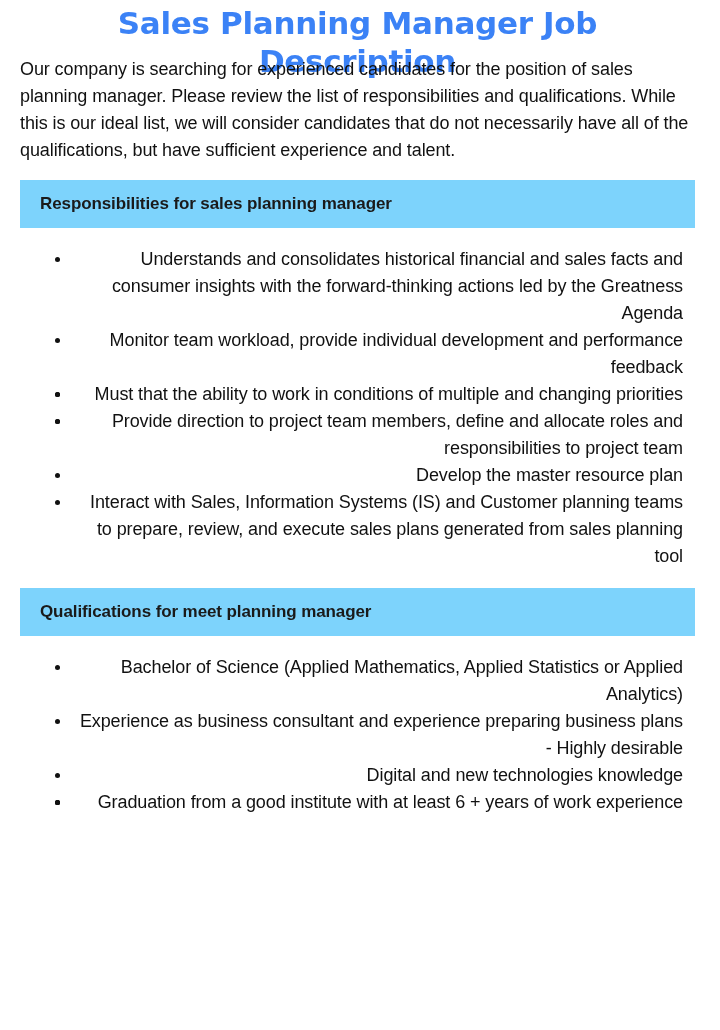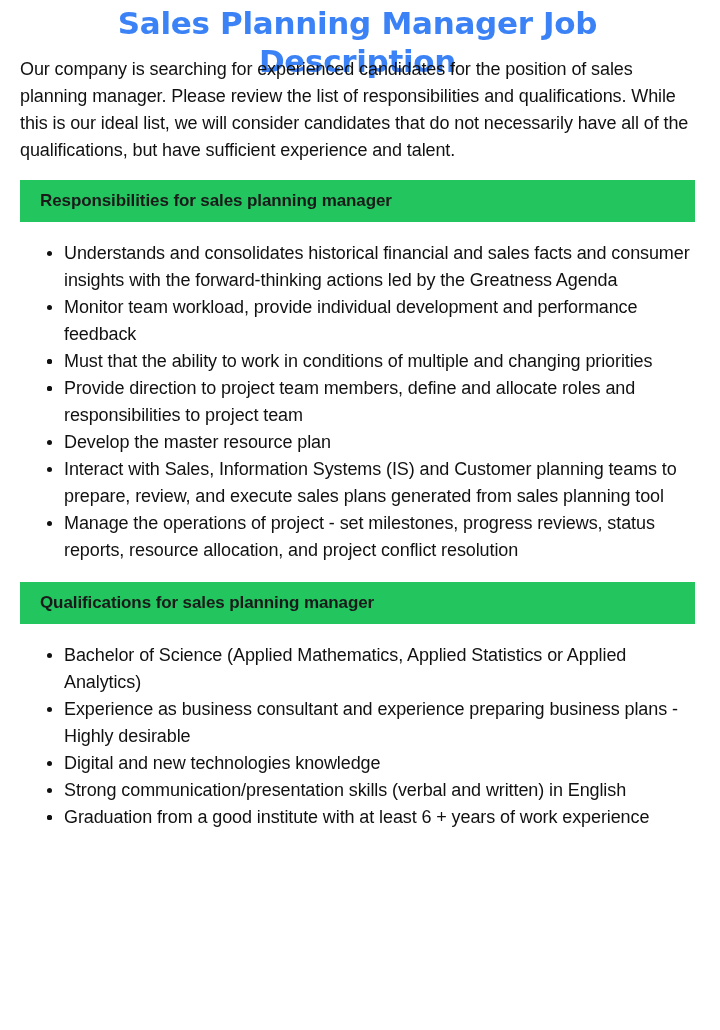--- a/index.html
+++ b/index.html
@@ -29,35 +29,36 @@
       line-height: 38px;
       color: #3b82f6;
     }
     .intro {
       font-size: 18px;
       line-height: 27px;
       margin: 0 0 16px 0;
       letter-spacing: -0.1px;
     }
     .section-header {
-      background: #22c55e;
-      height: 42px;
+      background: #7dd3fc;
+      height: 48px;
       display: flex;
       align-items: center;
       padding-left: 20px;
       font-weight: bold;
       font-size: 17px;
       letter-spacing: -0.1px;
       color: #1a1a1a;
       margin-bottom: 18px;
     }
     ul.bullets {
       list-style: none;
-      margin: 4px;
+      margin: 12px;
       padding: 0 0 0 40px;
+      text-align: right;
     }
     ul.bullets li {
       position: relative;
       font-size: 18px;
       line-height: 27px;
       letter-spacing: -0.1px;
     }
     ul.bullets li .dot {
       position: absolute;
       left: -17px;
@@ -82,28 +83,27 @@
     <div class="section-header">Responsibilities for sales planning manager</div>
     <ul class="bullets">
       <li><span class="dot"></span><span>Understands and consolidates historical financial and sales facts and consumer insights with the forward-thinking actions led by the Greatness Agenda</span></li>
       <li><span class="dot"></span><span>Monitor team workload, provide individual development and performance feedback</span></li>
       <li><span class="dot"></span></li>
       <li><span class="dot"></span><span>Must that the ability to work in conditions of multiple and changing priorities</span></li>
       <li><span class="dot"></span></li>
       <li><span class="dot"></span><span>Provide direction to project team members, define and allocate roles and responsibilities to project team</span></li>
       <li><span class="dot"></span><span>Develop the master resource plan</span></li>
       <li><span class="dot"></span><span>Interact with Sales, Information Systems (IS) and Customer planning teams to prepare, review, and execute sales plans generated from sales planning tool</span></li>
-      <li><span class="dot"></span><span>Manage the operations of project - set milestones, progress reviews, status reports, resource allocation, and project conflict resolution</span></li>
     </ul>
   </div>
 
   <div class="section">
-    <div class="section-header">Qualifications for sales planning manager</div>
+    <div class="section-header">Qualifications for meet planning manager</div>
     <ul class="bullets">
       <li><span class="dot"></span><span>Bachelor of Science (Applied Mathematics, Applied Statistics or Applied Analytics)</span></li>
       <li><span class="dot"></span><span>Experience as business consultant and experience preparing business plans - Highly desirable</span></li>
       <li><span class="dot"></span><span>Digital and new technologies knowledge</span></li>
-      <li><span class="dot"></span><span>Strong communication/presentation skills (verbal and written) in English</span></li>
+      <li><span class="dot"></span></li>
       <li><span class="dot"></span></li>
       <li><span class="dot"></span><span>Graduation from a good institute with at least 6 + years of work experience</span></li>
     </ul>
   </div>
 </div>
 
 </body></html>

